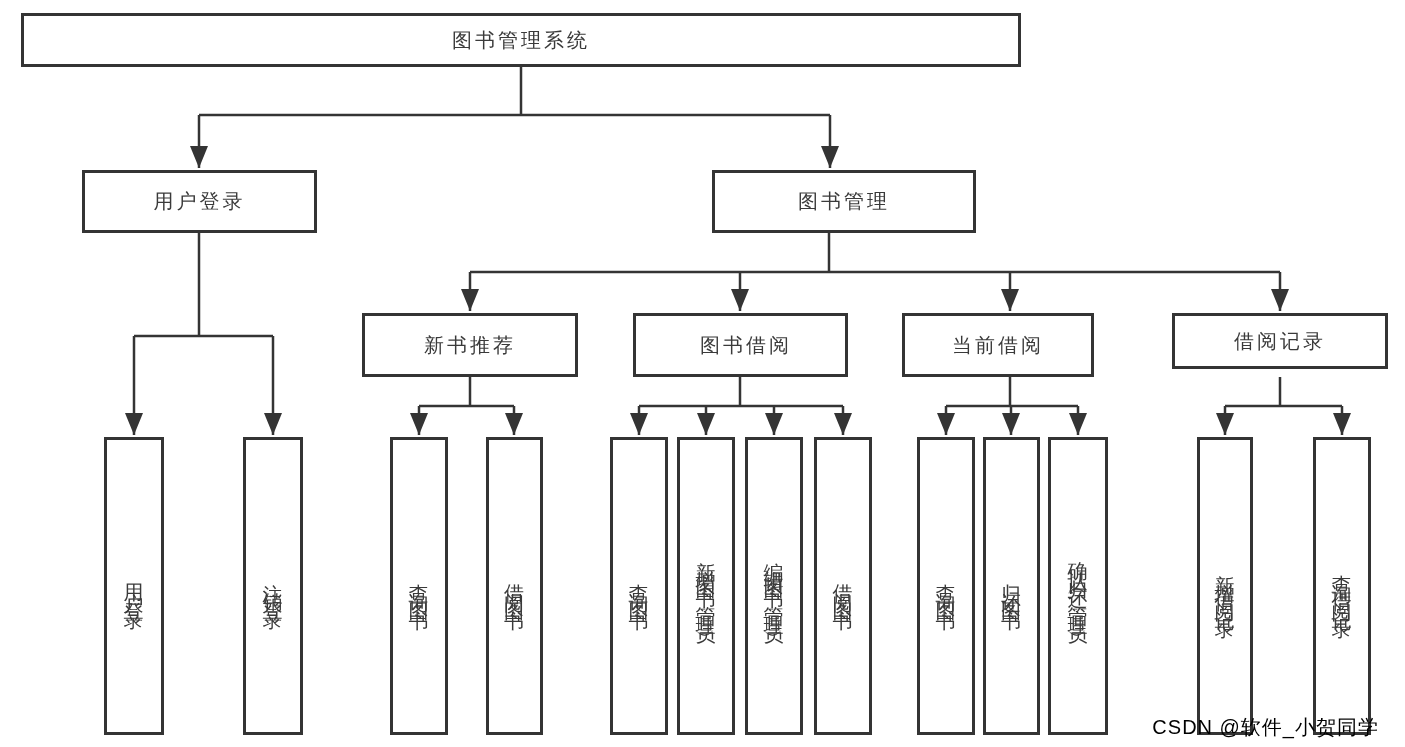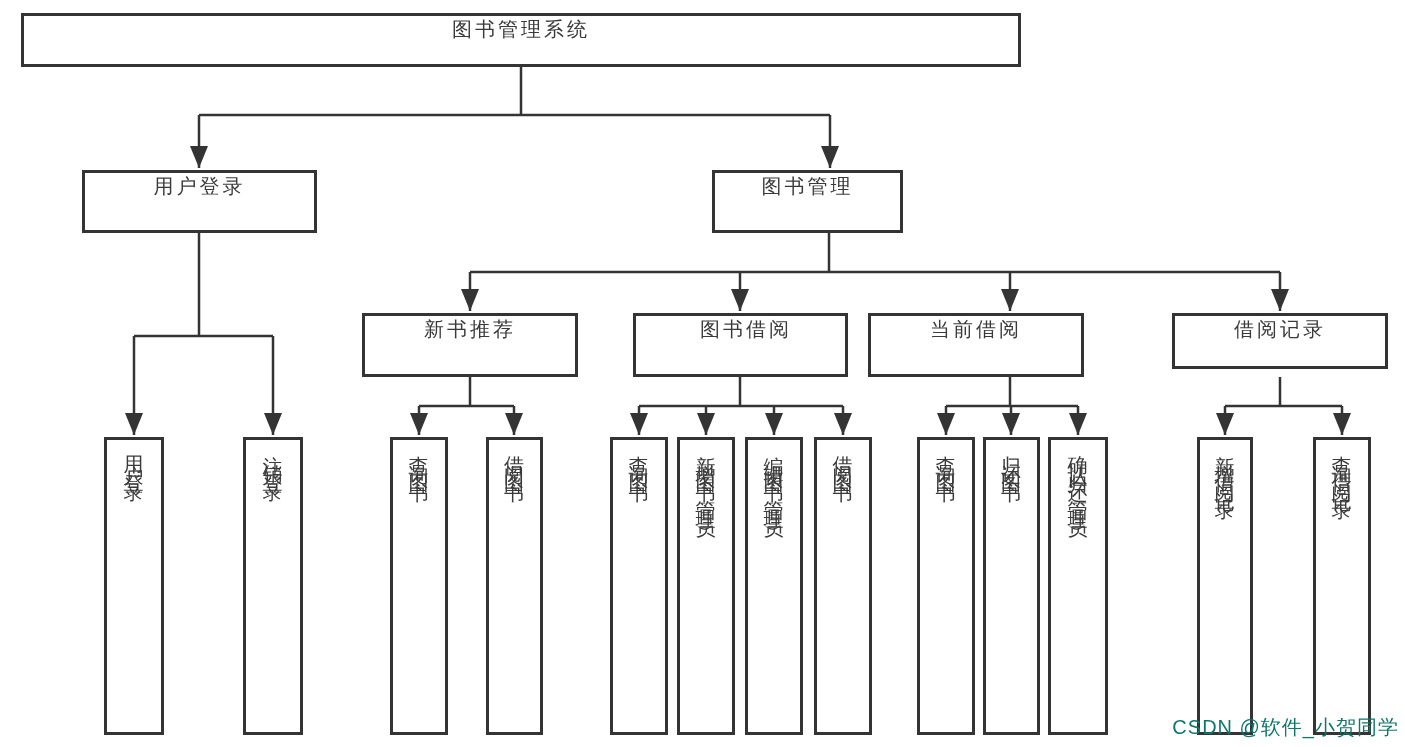--- a/index.html
+++ b/index.html
@@ -4,30 +4,30 @@
 <style>
   html,body{margin:0;padding:0;background:#ffffff;}
   .canvas{
     position:relative;width:1405px;height:747px;background:#ffffff;overflow:hidden;
     font-family:"Liberation Sans","DejaVu Sans",sans-serif;color:#3a3a3a;
   }
   .connectors{position:absolute;left:0;top:0;}
   .ln{stroke:#343434;stroke-width:2.5;fill:none;}
   .box{
     position:absolute;box-sizing:border-box;border:3px solid #343434;background:#ffffff;
-    display:flex;justify-content:center;
+    display:flex;align-items:center;justify-content:center;
   }
   .hbox span{font-size:20px;letter-spacing:3px;color:#3a3a3a;white-space:nowrap;}
   .leaf{top:437px;height:298px;}
   .vtext{
     writing-mode:vertical-rl;text-orientation:mixed;
     font-size:20px;line-height:1.1;letter-spacing:9px;color:#3a3a3a;
   }
   .watermark{
-    position:absolute;right:6px;bottom:6px;font-size:20px;color:#0f766e;
+    position:absolute;right:26px;bottom:6px;font-size:20px;color:#000000;
     letter-spacing:1px;white-space:nowrap;z-index:5;
   }
 </style>
 </head>
 <body>
 
 <div class="canvas">
 
   <svg class="connectors" width="1405" height="747" viewBox="0 0 1405 747">
     <defs>
@@ -75,31 +75,31 @@
     </g>
   </svg>
 
   <div class="box hbox" style="left:21px;top:13px;width:1000px;height:54px;">
     <span>图书管理系统</span>
   </div>
 
   <div class="box hbox" style="left:82px;top:170px;width:235px;height:63px;">
     <span>用户登录</span>
   </div>
-  <div class="box hbox" style="left:712px;top:170px;width:191px;height:63px;">
+  <div class="box hbox" style="left:712px;top:170px;width:264px;height:63px;">
     <span>图书管理</span>
   </div>
 
   <div class="box hbox" style="left:362px;top:313px;width:216px;height:64px;">
     <span>新书推荐</span>
   </div>
   <div class="box hbox" style="left:633px;top:313px;width:215px;height:64px;padding-left:11px;">
     <span>图书借阅</span>
   </div>
-  <div class="box hbox" style="left:868px;top:313px;width:216px;height:64px;">
+  <div class="box hbox" style="left:902px;top:313px;width:192px;height:64px;">
     <span>当前借阅</span>
   </div>
   <div class="box hbox" style="left:1172px;top:313px;width:216px;height:56px;">
     <span>借阅记录</span>
   </div>
 
   <div class="box leaf" style="left:104px;width:60px;">
     <span class="vtext">用户登录</span>
   </div>
   <div class="box leaf" style="left:243px;width:60px;">

